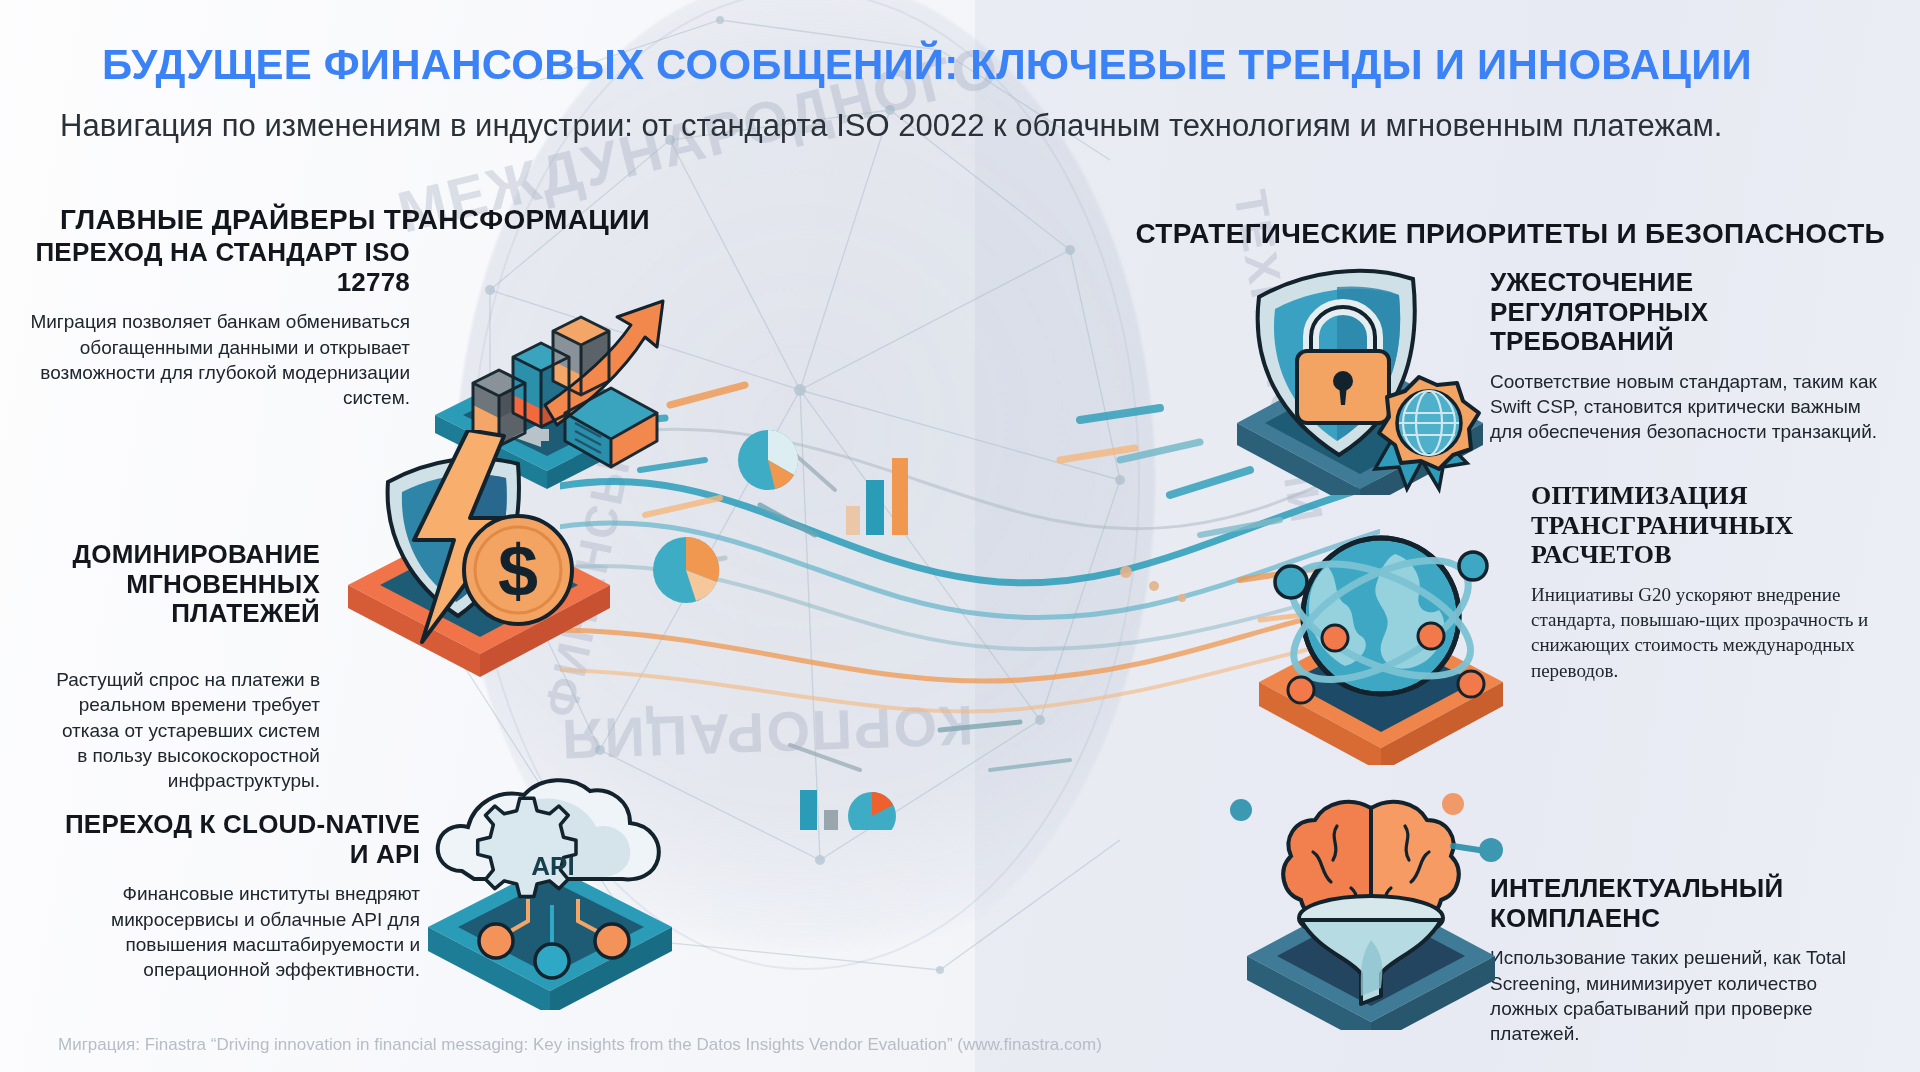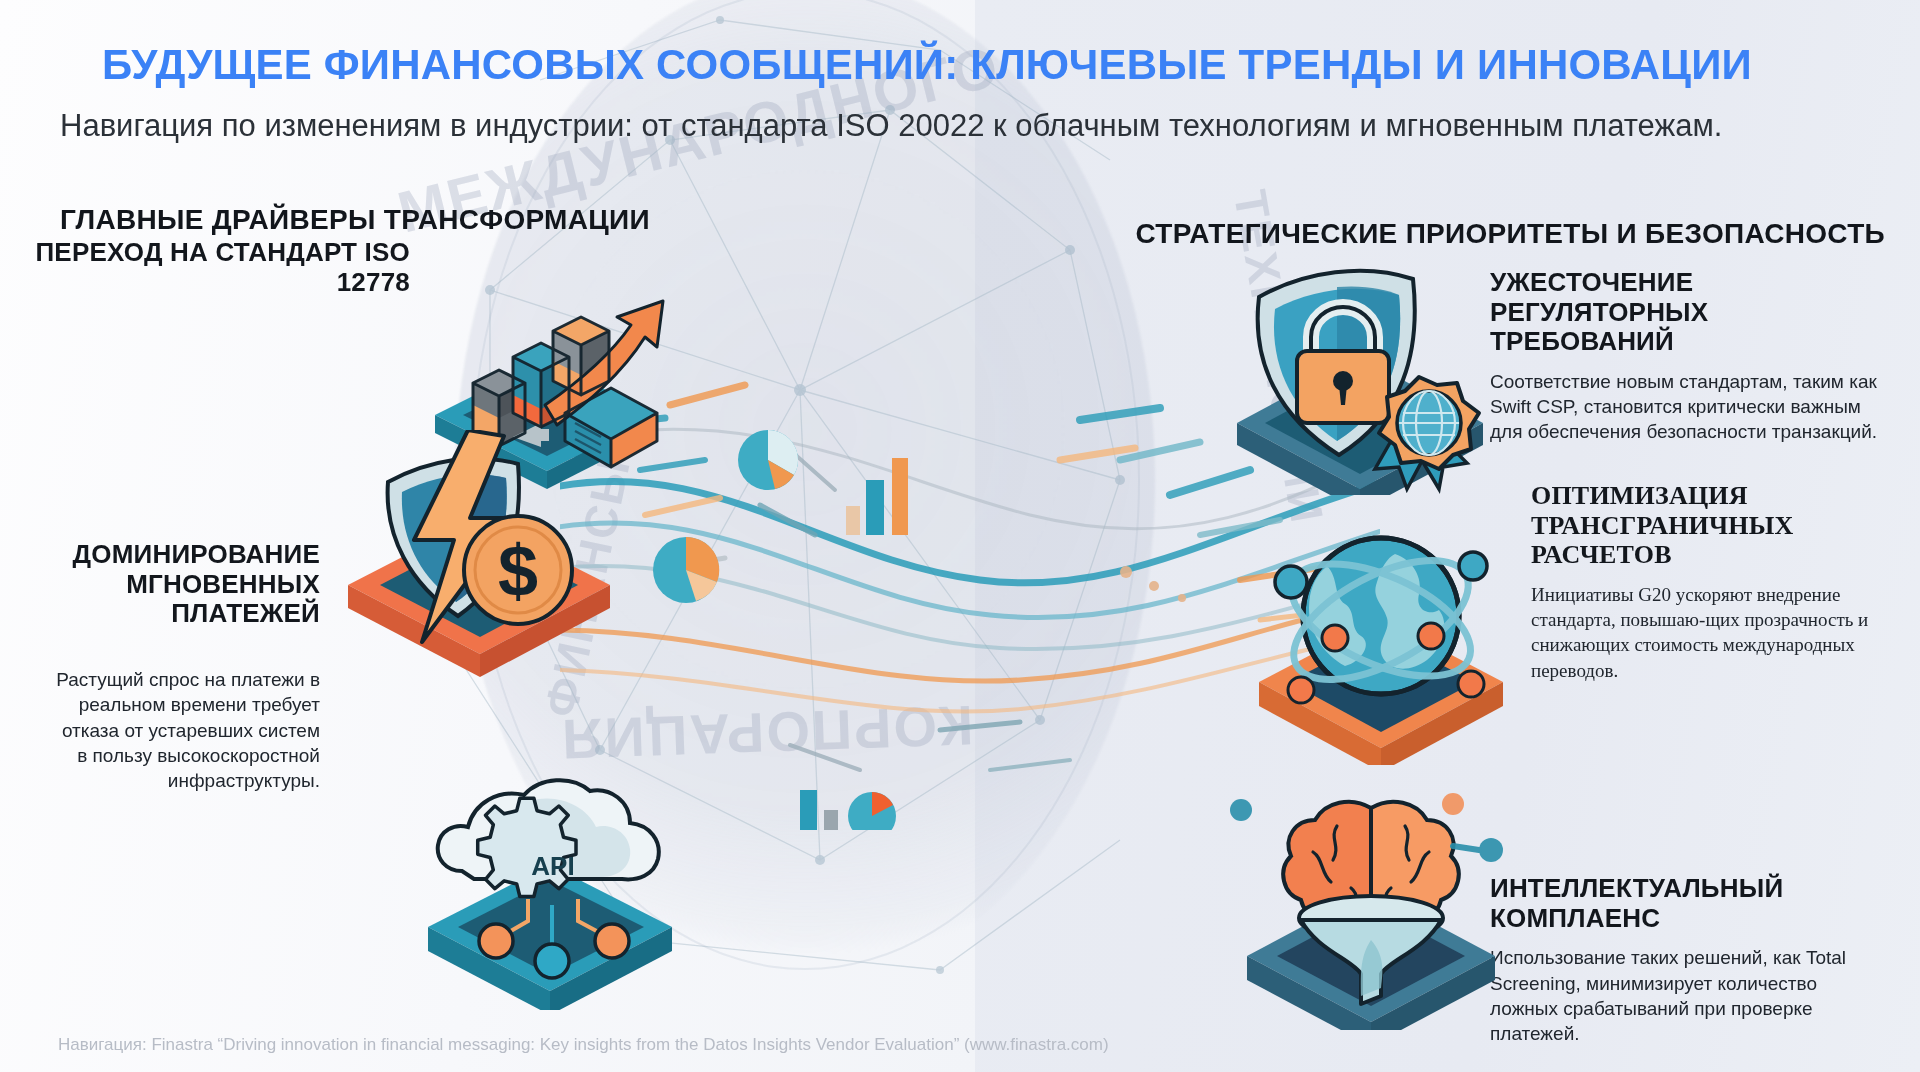--- a/index.html
+++ b/index.html
@@ -177,29 +177,34 @@
   </svg>
 
   <div class="title">БУДУЩЕЕ ФИНАНСОВЫХ СООБЩЕНИЙ: КЛЮЧЕВЫЕ ТРЕНДЫ И ИННОВАЦИИ</div>
   <div class="subtitle">Навигация по изменениям в индустрии: от стандарта ISO 20022 к облачным технологиям и мгновенным платежам.</div>
 
   <div class="sec-h sec-left">ГЛАВНЫЕ ДРАЙВЕРЫ ТРАНСФОРМАЦИИ</div>
   <div class="sec-h sec-right">СТРАТЕГИЧЕСКИЕ ПРИОРИТЕТЫ И БЕЗОПАСНОСТЬ</div>
 
   <div class="blk r-align b1">
     <h3>ПЕРЕХОД НА СТАНДАРТ ISO 12778</h3>
+    <p>Миграция позволяет банкам обмениваться обогащенными данными и открывает возможности для глубокой модернизации систем.</p>
   </div>
 
   <div class="blk r-align b2">
     <h3>ДОМИНИРОВАНИЕ МГНОВЕННЫХ ПЛАТЕЖЕЙ</h3>
   </div>
   <div class="blk r-align b3">
     <p>Растущий спрос на платежи в реальном времени требует отказа от устаревших систем в пользу высокоскоростной инфраструктуры.</p>
   </div>
 
+  <div class="blk r-align b4">
+    <h3>ПЕРЕХОД К CLOUD-NATIVE И API</h3>
+    <p>Финансовые институты внедряют микросервисы и облачные API для повышения масштабируемости и операционной эффективности.</p>
+  </div>
 
   <div class="blk l-align r1">
     <h3>УЖЕСТОЧЕНИЕ РЕГУЛЯТОРНЫХ ТРЕБОВАНИЙ</h3>
     <p>Соответствие новым стандартам, таким как Swift CSP, становится критически важным для обеспечения безопасности транзакций.</p>
   </div>
 
   <div class="blk l-align r2">
     <h3>ОПТИМИЗАЦИЯ ТРАНСГРАНИЧНЫХ РАСЧЕТОВ</h3>
     <p>Инициативы G20 ускоряют внедрение стандарта, повышаю-щих прозрачность и снижающих стоимость международных переводов.</p>
   </div>
@@ -427,15 +432,15 @@
       </g>
       <g opacity=".9">
         <circle cx="16" cy="20" r="11" fill="#2a8fab"></circle>
         <circle cx="228" cy="14" r="11" fill="#f2925c"></circle>
         <circle cx="266" cy="60" r="12" fill="#2a8fab"></circle>
         <line x1="228" y1="56" x2="254" y2="60" stroke="#2a8fab" stroke-width="6" stroke-linecap="round"></line>
       </g>
     </svg>
   </div>
 
-  <div class="footer">Навигация: Finastra “Driving innovation in financial messaging: Key insights from the Datos Insights Vendor Evaluation” (www.finastra.com)</div>
+  <div class="footer">Миграция: Finastra “Driving innovation in financial messaging: Key insights from the Datos Insights Vendor Evaluation” (www.finastra.com)</div>
 
 </div>
 
 </body></html>

